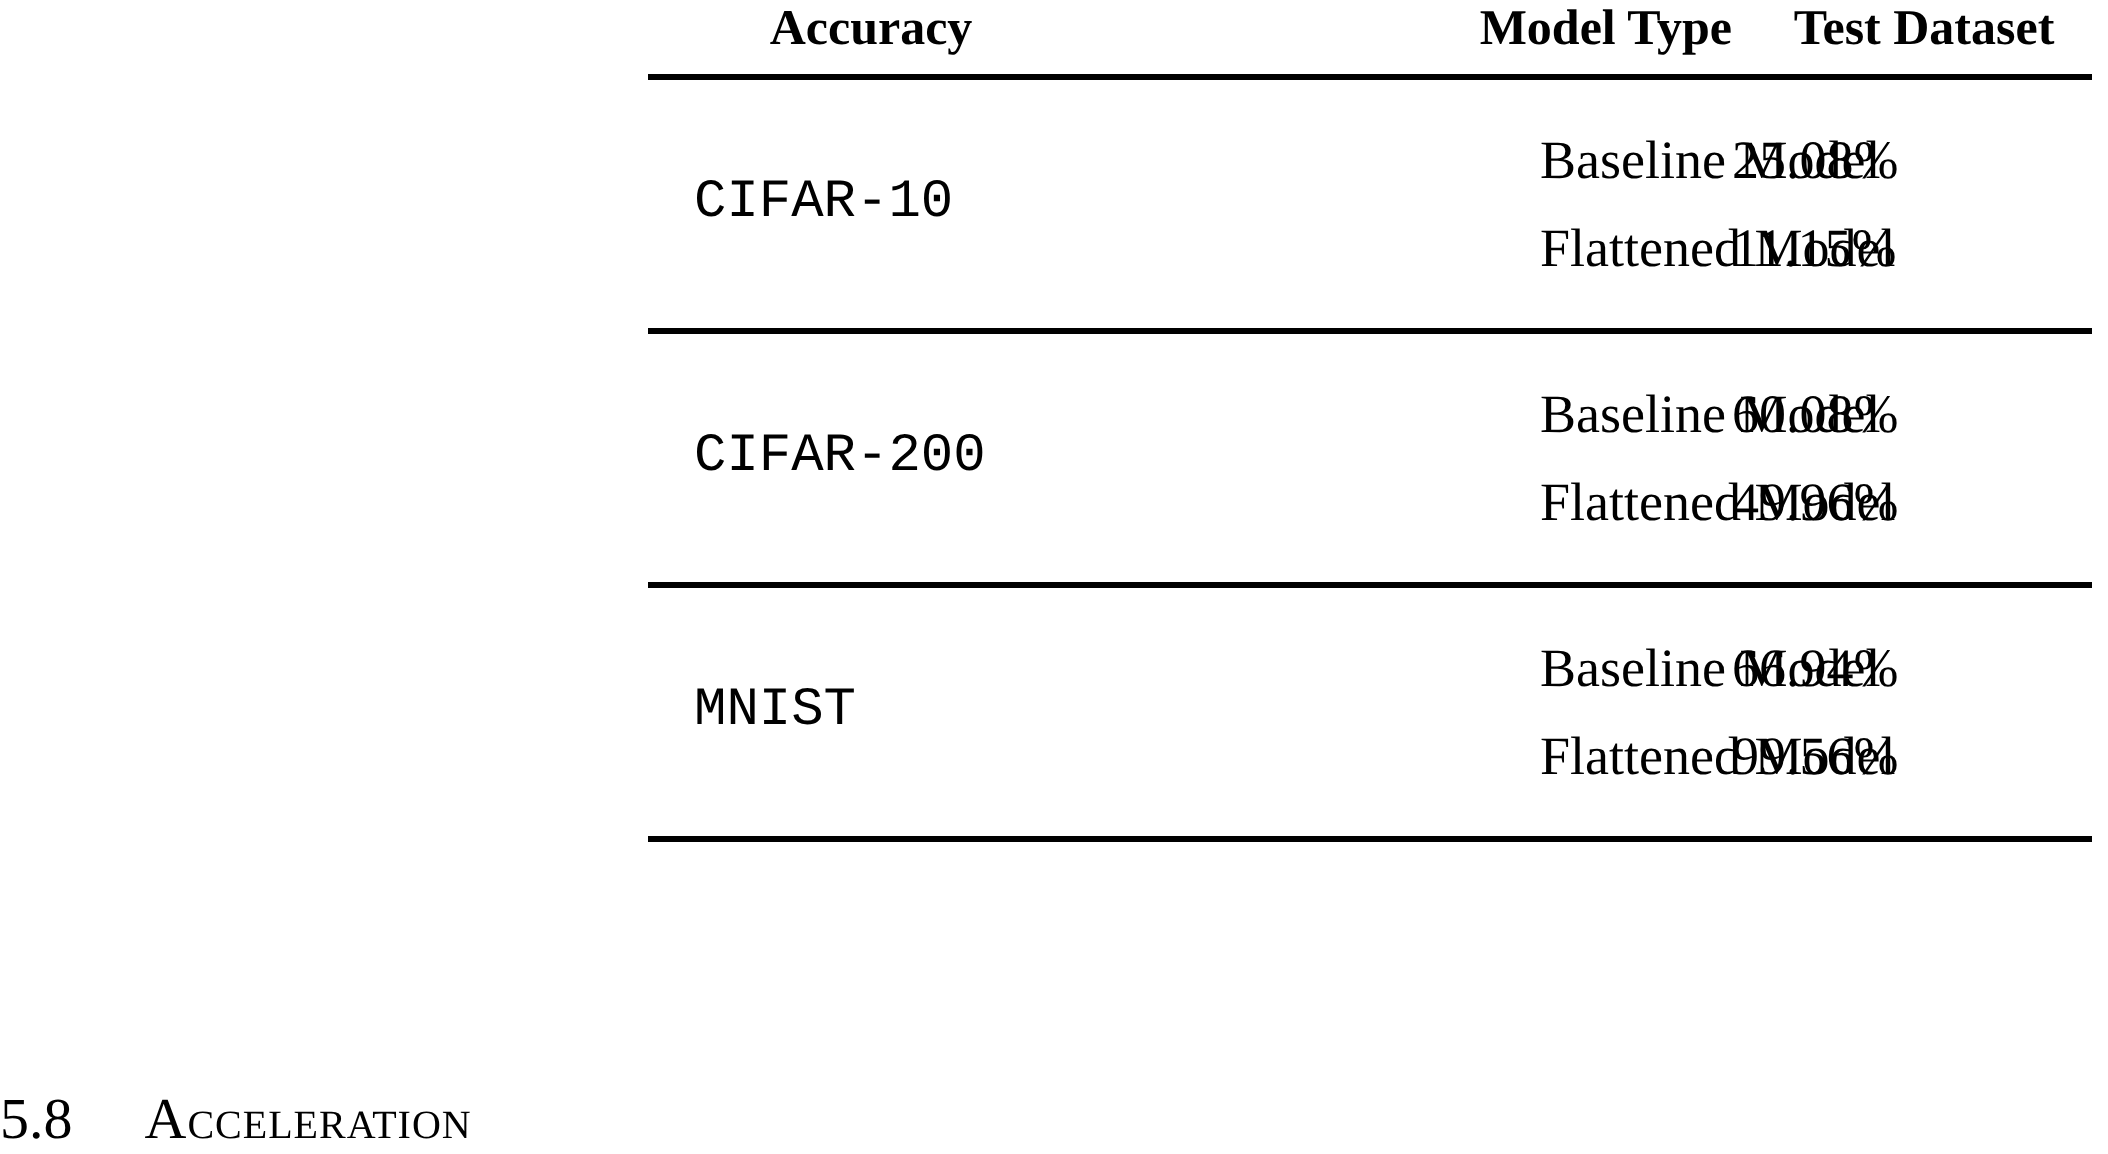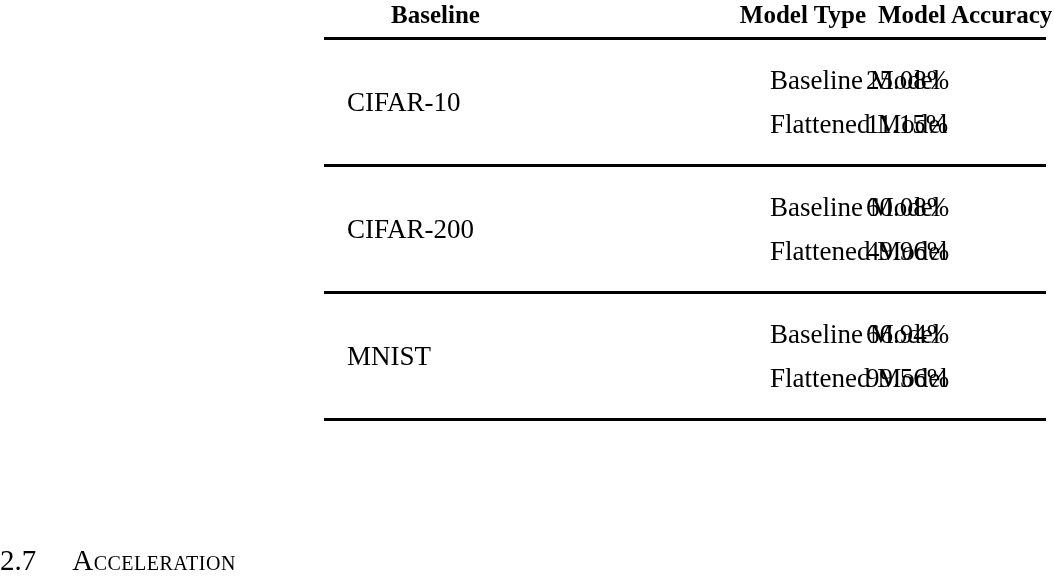--- a/index.html
+++ b/index.html
@@ -65,20 +65,21 @@
     line-height: 44px;
     font-weight: normal;
     white-space: nowrap;
     padding: 0;
     vertical-align: middle;
   }
   td.dataset-cell {
     text-align: left;
     padding-left: 23px;
     vertical-align: middle;
+    font-family: Liberation Mono, monospace;
   }
   td.model-cell {
     text-align: center;
     padding-left: 223px;
   }
   td.acc-cell {
     text-align: left;
     padding-left: 0px;
   }
 
@@ -111,23 +112,23 @@
 <div class="table-wrap">
   <table class="results">
     <colgroup>
       <col class="c-dataset">
       <col class="c-model">
       <col class="c-acc">
     </colgroup>
 
     <thead>
       <tr>
-        <th class="h-dataset">Baseline</th>
+        <th class="h-dataset">Accuracy</th>
         <th class="h-model">Model Type</th>
-        <th class="h-acc">Model Accuracy</th>
+        <th class="h-acc">Test Dataset</th>
       </tr>
       <tr class="rule-row">
         <td colspan="3">
           <div class="rule rule-top"></div>
         </td>
       </tr>
     </thead>
 
     <tbody>
 
@@ -192,14 +193,14 @@
         <td colspan="3">
           <div class="rule"></div>
         </td>
       </tr>
 
     </tbody>
   </table>
 </div>
 
 <div class="section-heading">
-  <span class="sec-num">2.7</span><span class="sec-title">Acceleration</span>
+  <span class="sec-num">5.8</span><span class="sec-title">Acceleration</span>
 </div>
 
 </body></html>

